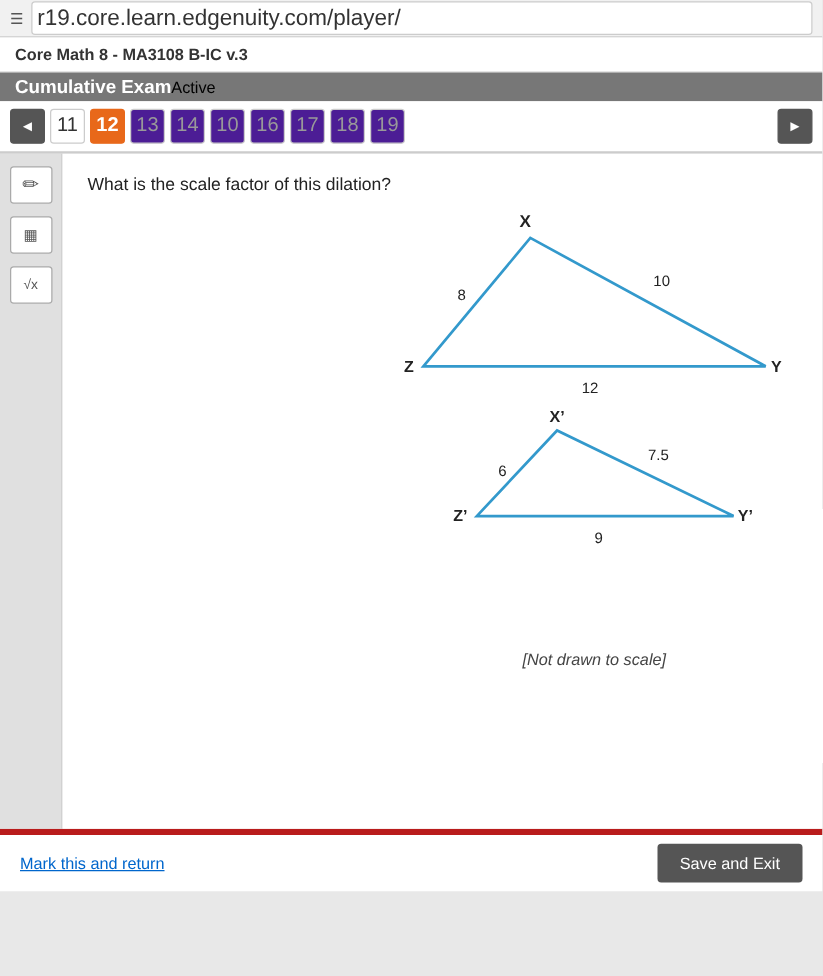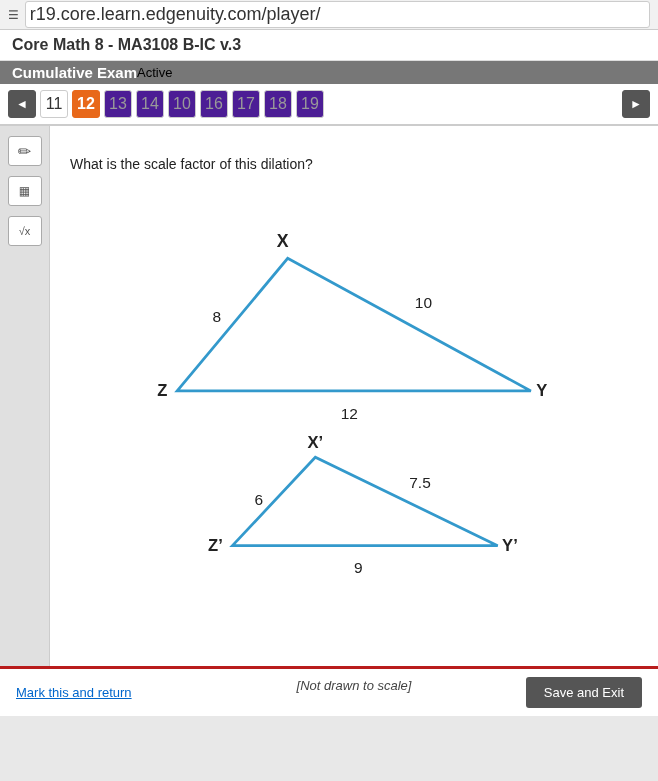--- a/index.html
+++ b/index.html
@@ -45,21 +45,21 @@
 
     .top-bar {
       background: #fff;
       padding: 6px 12px;
       border-bottom: 1px solid #ddd;
       display: flex;
       align-items: center;
     }
 
     .course-title {
-      font-size: 16px;
+      font-size: 13px;
       font-weight: bold;
       color: #333;
     }
 
     .nav-bar {
       background: #fff;
       padding: 6px 8px;
       display: flex;
       align-items: center;
       gap: 4px;
@@ -143,23 +143,23 @@
 
     .left-icon.pencil-icon-btn {
       background: #fff;
       border: 1px solid #aaa;
       color: #555;
     }
 
     .content-area {
       flex: 1;
       background: #fff;
-      padding: 30px 20px;
-      display: flex;
-      flex-direction: column;
+      padding: 16px 20px;
+      display: flex;
+      flex-direction: row;
     }
 
     .question-text {
       font-size: 14px;
       color: #222;
       margin-bottom: 20px;
     }
 
     .diagram-area {
       flex: 1;
@@ -181,21 +181,21 @@
       margin-top: 22px;
       font-style: italic;
     }
 
     .bottom-bar {
       background: #fff;
       padding: 10px 16px;
       display: flex;
       align-items: center;
       justify-content: space-between;
-      border-top: 3px solid #b91c1c;
+      border-top: 5px solid #b91c1c;
       height: 50px;
     }
 
     .mark-link {
       font-size: 13px;
       color: #0066cc;
       text-decoration: underline;
       cursor: pointer;
     }
 

